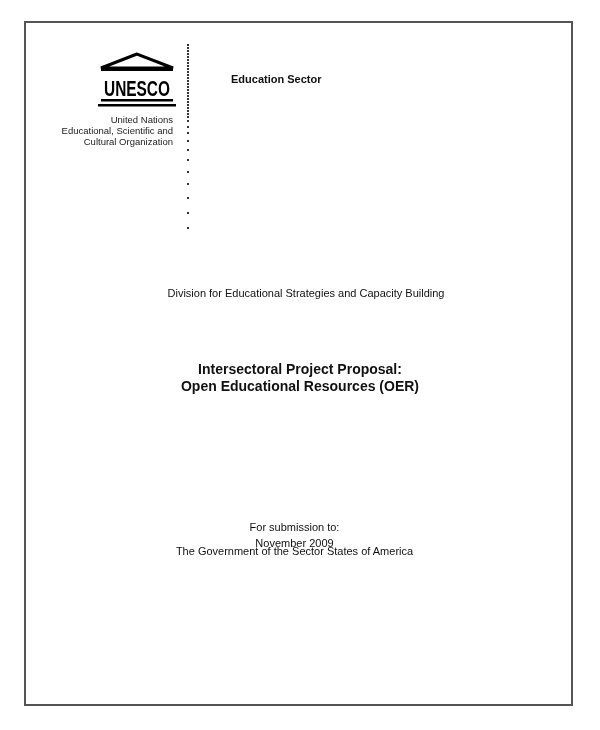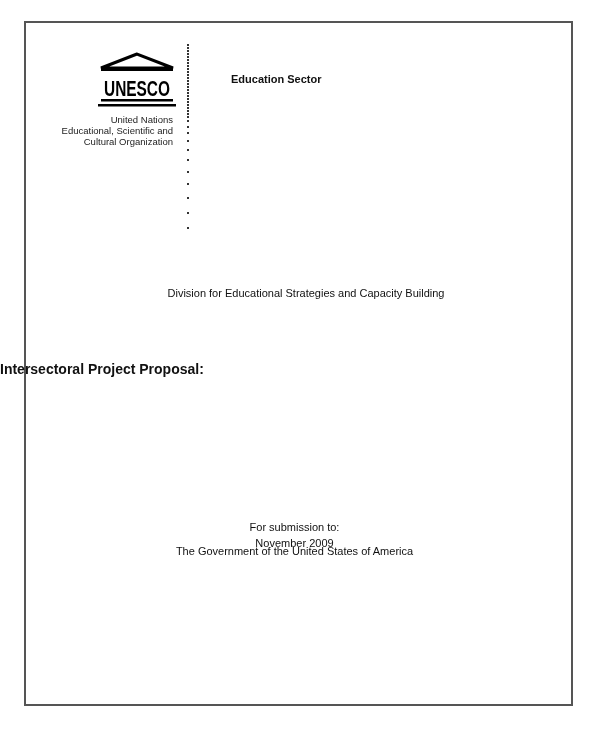--- a/index.html
+++ b/index.html
@@ -7,21 +7,21 @@
          font-family:"Liberation Sans", sans-serif; color:#111; }
   .page-border { position:absolute; left:24px; top:21px; width:549px; height:685px;
                  border:2px solid #555; box-sizing:border-box; }
   .logo { position:absolute; left:97px; top:52px; width:80px; height:58px; }
   .un-text { position:absolute; right:427px; top:114px; width:200px; text-align:right;
              font-size:9.5px; line-height:11px; color:#222; }
   .dots { position:absolute; left:187px; top:44px; width:3px; height:190px; }
   .dots span { position:absolute; left:0; width:2px; height:2px; background:#333; }
   .sectors { position:absolute; left:207px; top:73px; font-size:11px; font-weight:bold; line-height:13px;margin-left:24px; }
   .division { position:absolute; left:0; width:600px; top:287px; text-align:center; font-size:11px; line-height:13px;padding-left:6px; }
-  .title { position:absolute; left:0; width:600px; top:361px; text-align:left; font-size:14px;
+  .title { position:absolute; left:0; width:600px; top:361px; text-align:center; font-size:14px;
            font-weight:bold; line-height:17px; }
   .sub { position:absolute; left:0; width:589px; text-align:center; font-size:11px; }
 </style>
 </head>
 <body>
 
 <div class="page-border"></div>
 
 <svg class="logo" viewBox="0 0 80 58">
   <polygon points="40,2 4,16 76,16" fill="none" stroke="#000" stroke-width="3"></polygon>
@@ -79,17 +79,18 @@
 <div class="sectors">
   <div>Education Sector</div>
 </div>
 
 <div class="division">
   <div>Division for Educational Strategies and Capacity Building</div>
 </div>
 
 <div class="title">
   <div>Intersectoral Project Proposal:</div>
+  <div>Open Educational Resources (OER)</div>
 </div>
 
 <div class="sub" style="top:521px">For submission to:</div>
-<div class="sub" style="top:545px">The Government of the United States of America</div>
+<div class="sub" style="top:545px">The Government of the Sector States of America</div>
 <div class="sub" style="top:537px">November 2009</div>
 
 </body></html>

